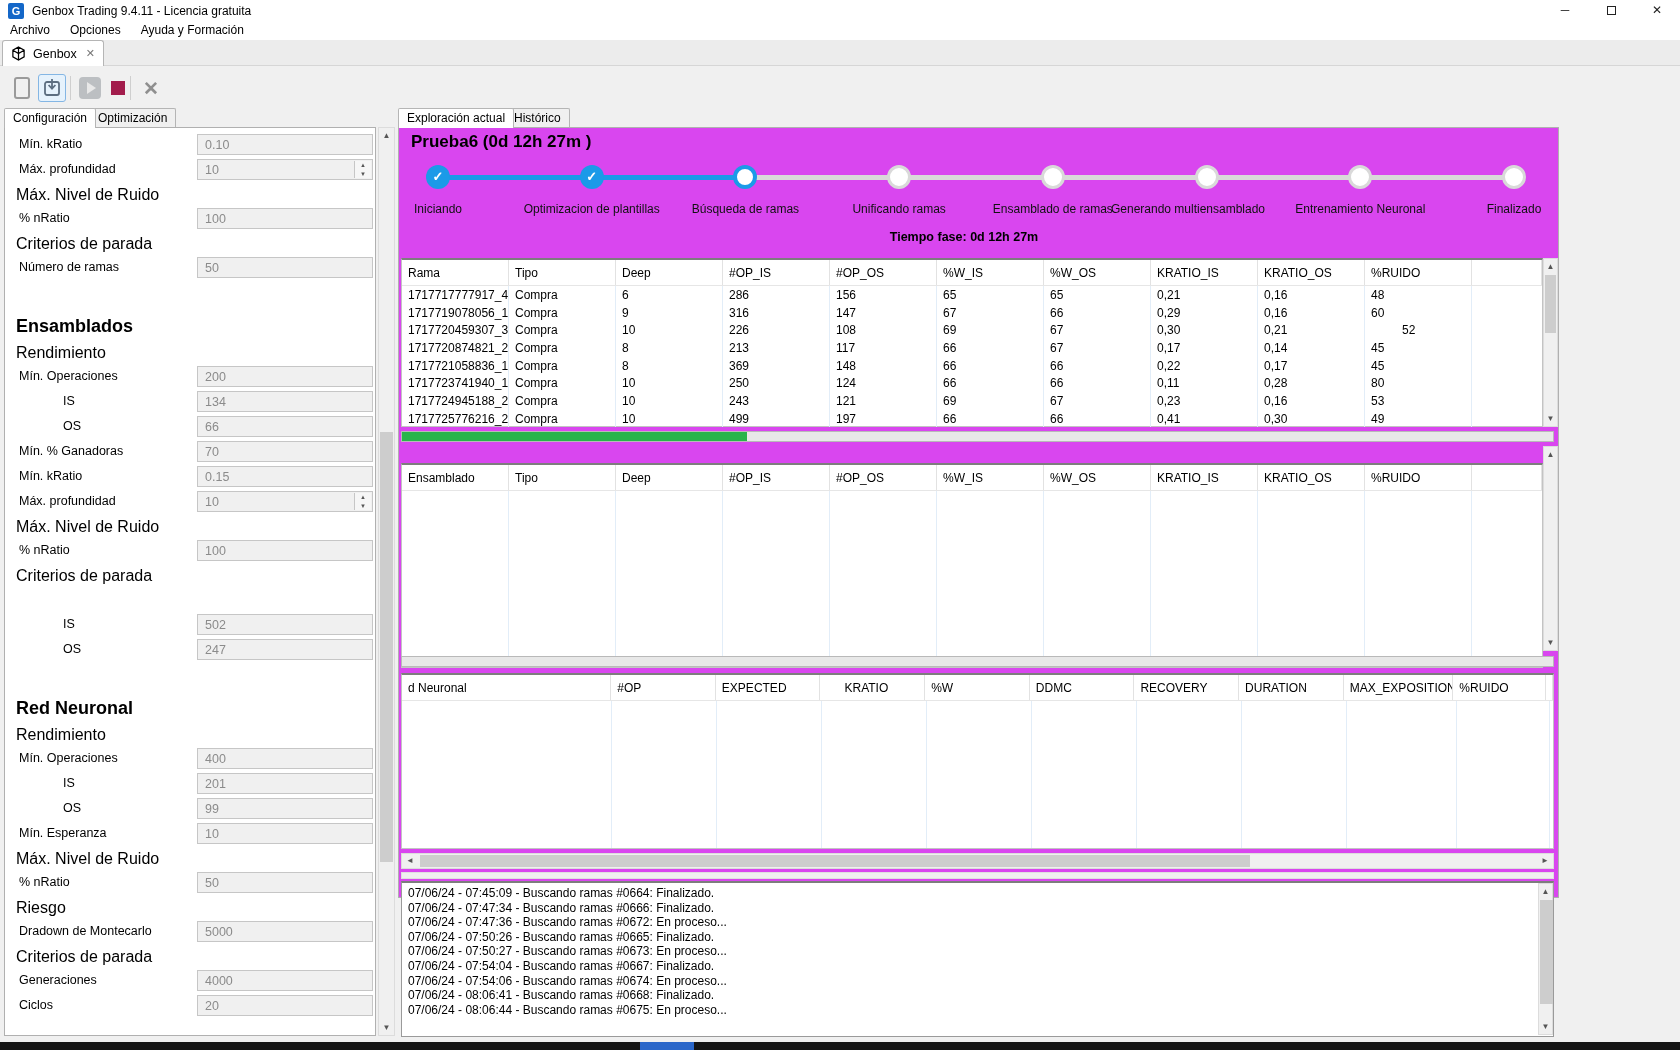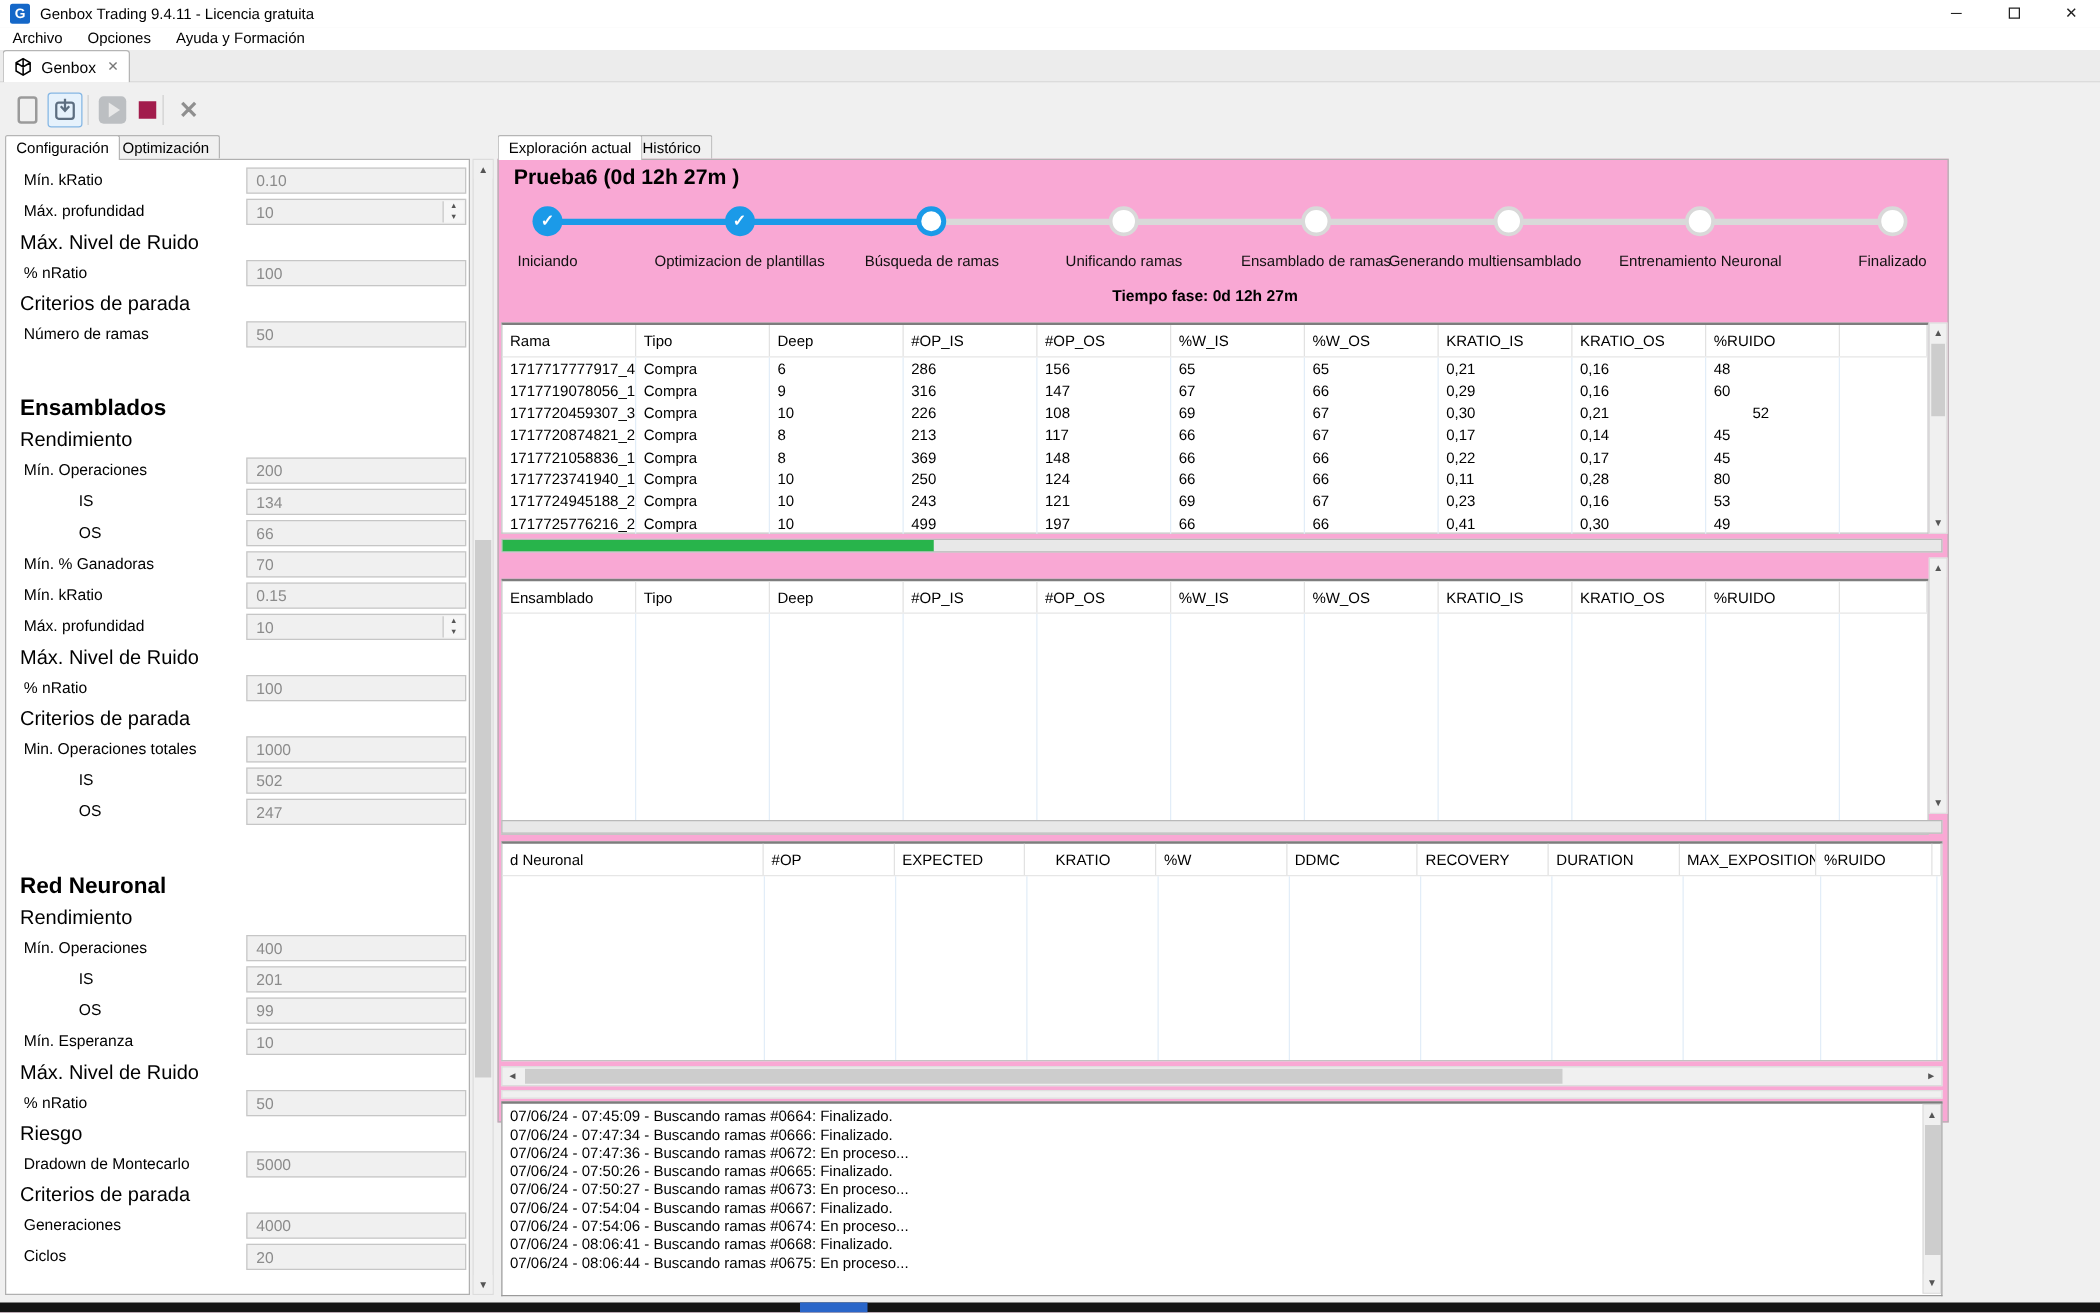--- a/index.html
+++ b/index.html
@@ -59,21 +59,21 @@
   .spin .up { top:0; } .spin .dn { bottom:0; }
 
   
   .sb-track { background:#f0f0f0; border:1px solid #dcdcdc; }
   .sb-arrow { position:absolute; left:0; width:100%; height:15px; font-size:8px; color:#555; text-align:center; line-height:15px; background:#f0f0f0; }
   .sb-thumb { position:absolute; left:1px; background:#cdcdcd; }
   #mid-scroll { left:378px; top:127px; width:17px; height:909px; }
   #mid-thumb { top:304px; height:430px; width:13px; }
 
   
-  #right-panel { left:398px; top:127px; width:1161px; height:771px; background:#f9a8d4; border:1px solid #b0b0b0; }
+  #right-panel { left:398px; top:127px; width:1161px; height:771px; background:#d946ef; border:1px solid #b0b0b0; }
   #rp-title { left:12px; top:4px; font-size:17px; font-weight:bold; }
   #phase-time { left:0; top:102px; width:1130px; text-align:center; font-size:12.5px; font-weight:bold; }
 
   
   .step-dot { position:absolute; top:37px; width:24px; height:24px; border-radius:50%; transform:translateX(-50%); background:#fff; }
   .step-dot.done { background:#1b9ae8; color:#fff; text-align:center; line-height:24px; font-size:13px; font-weight:bold; }
   .step-dot.current { border:4px solid #1b9ae8; }
   .step-dot.todo { border:3px solid #d9d9d9; }
   .step-line { position:absolute; top:47px; height:5px; }
   .step-label { position:absolute; top:74px; transform:translateX(-50%); font-size:12px; white-space:nowrap; color:#111; }
@@ -222,24 +222,20 @@
     </div>
     <div class="cfg-row" style="top: 388px; height: 24px;">
       <div class="cfg-head">Máx. Nivel de Ruido</div>
     </div>
     <div class="cfg-row" style="top: 412px; height: 25px;">
       <div class="cfg-label">% nRatio</div>
       <div class="cfg-input">100</div>
     </div>
     <div class="cfg-row" style="top: 437px; height: 24px;">
       <div class="cfg-head">Criterios de parada</div>
-    </div>
-    <div class="cfg-row" style="top: 461px; height: 25px;">
-      <div class="cfg-label">Min. Operaciones totales</div>
-      <div class="cfg-input">1000</div>
     </div>
     <div class="cfg-row" style="top: 486px; height: 25px;">
       <div class="cfg-label indent">IS</div>
       <div class="cfg-input">502</div>
     </div>
     <div class="cfg-row" style="top: 511px; height: 25px;">
       <div class="cfg-label indent">OS</div>
       <div class="cfg-input">247</div>
     </div>
     <div class="cfg-row" style="top: 566px; height: 30px;">

